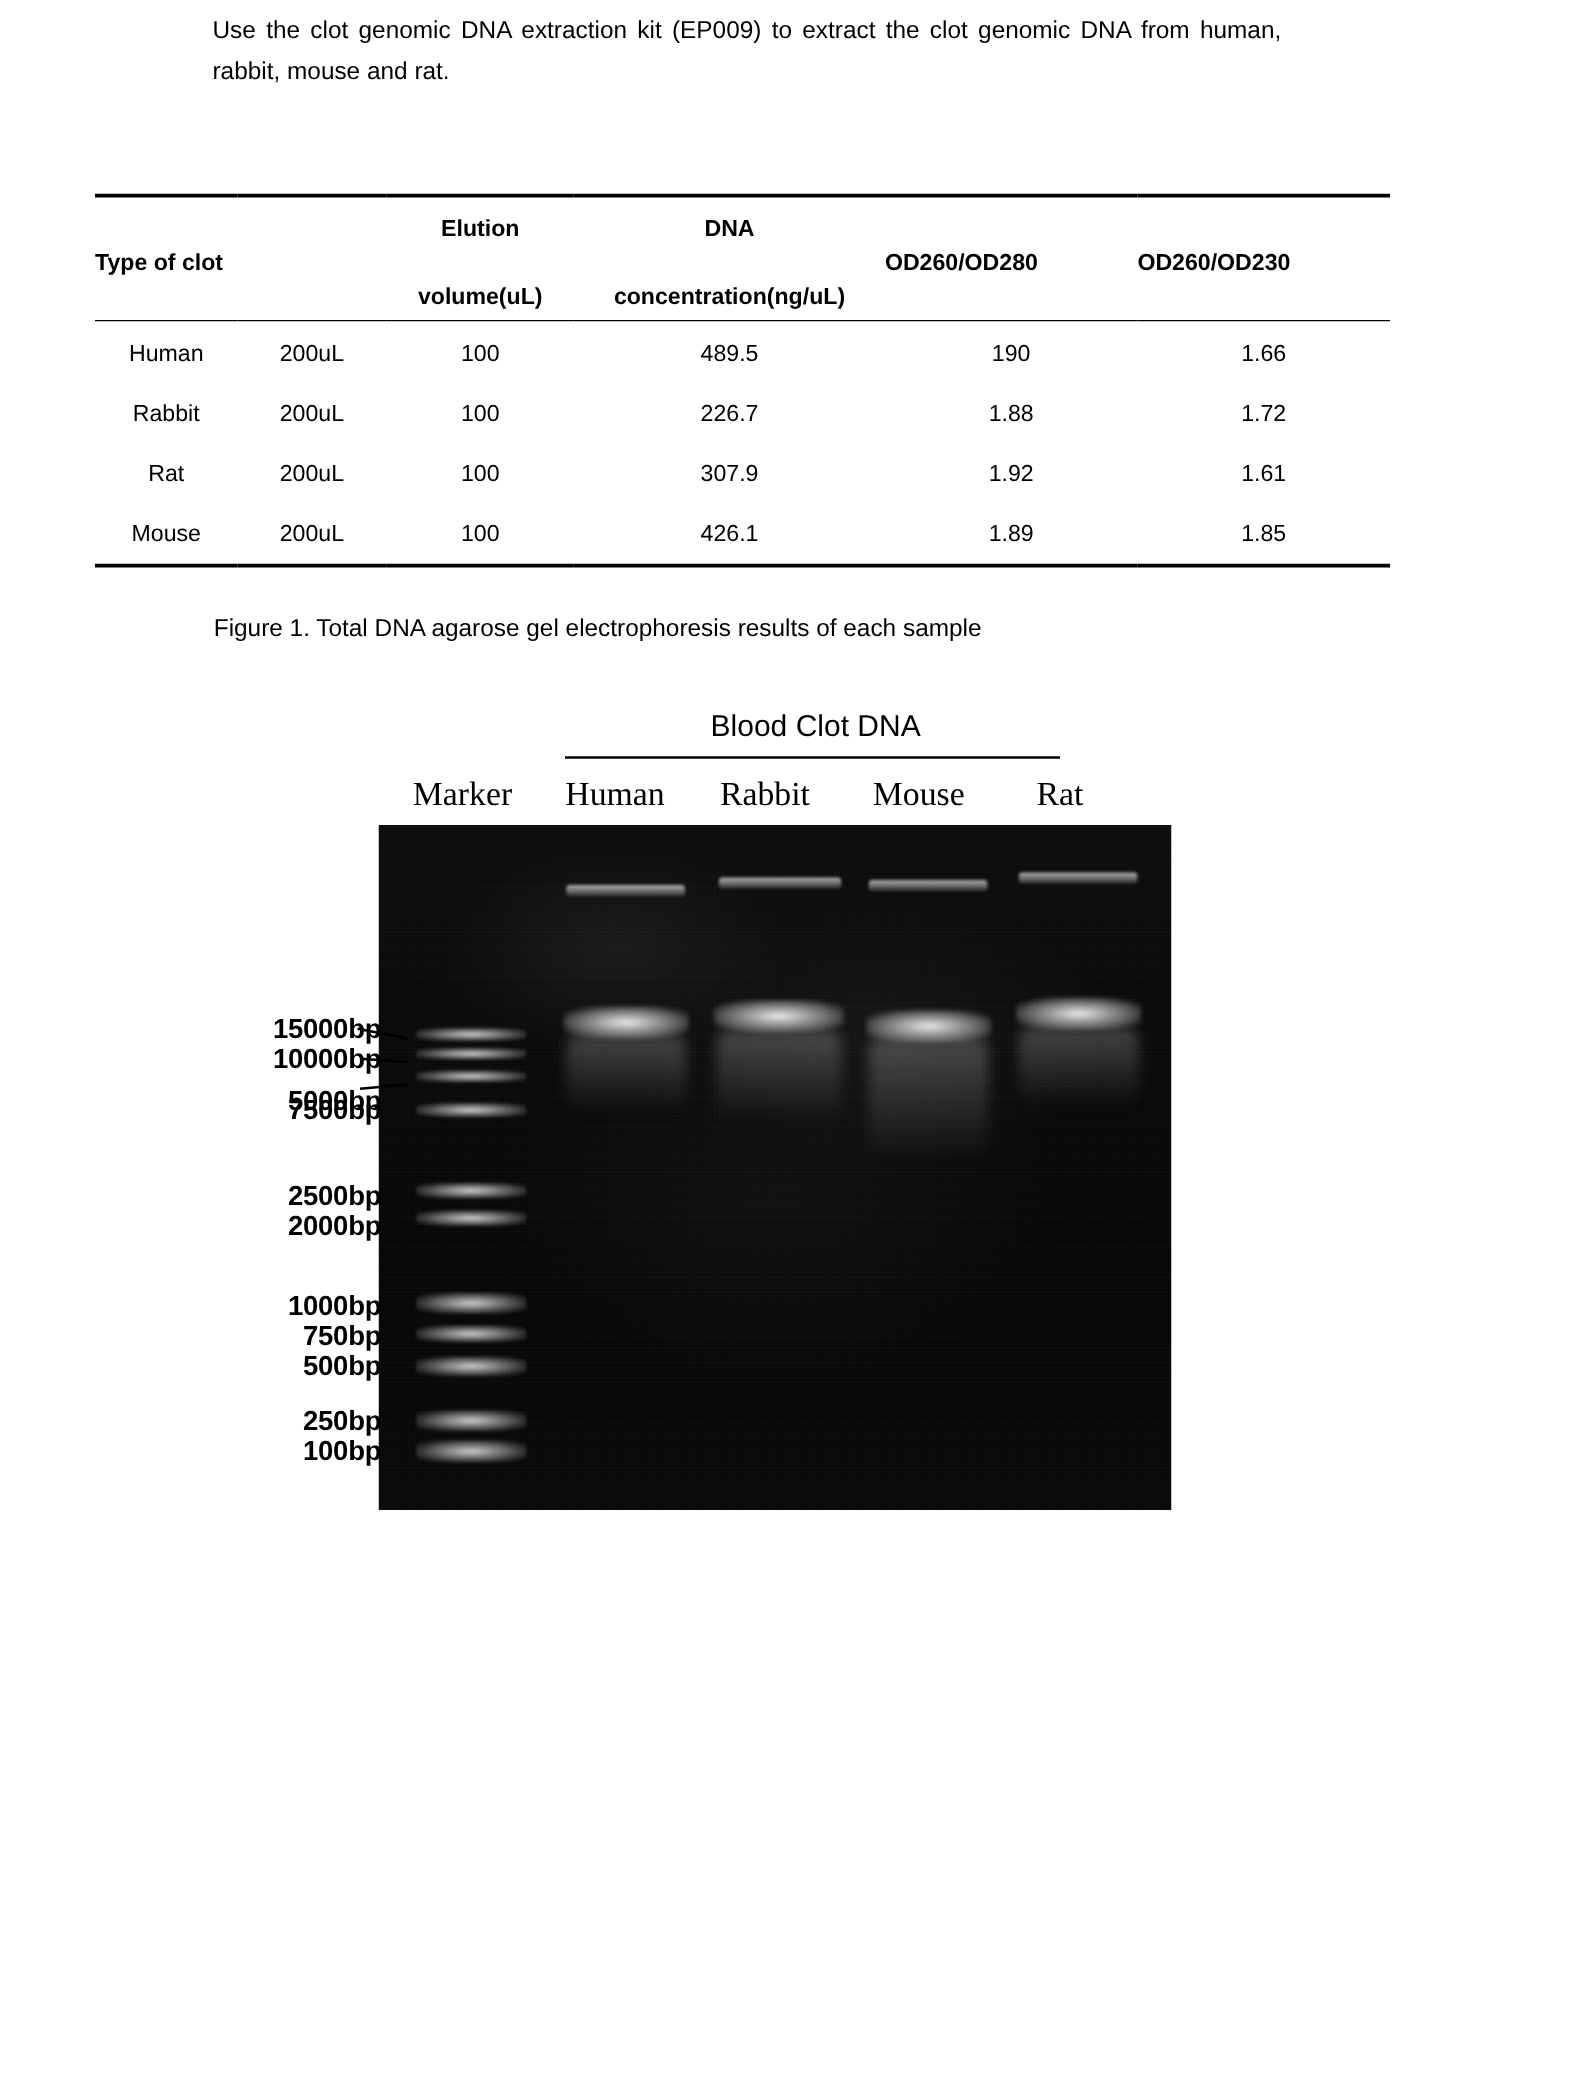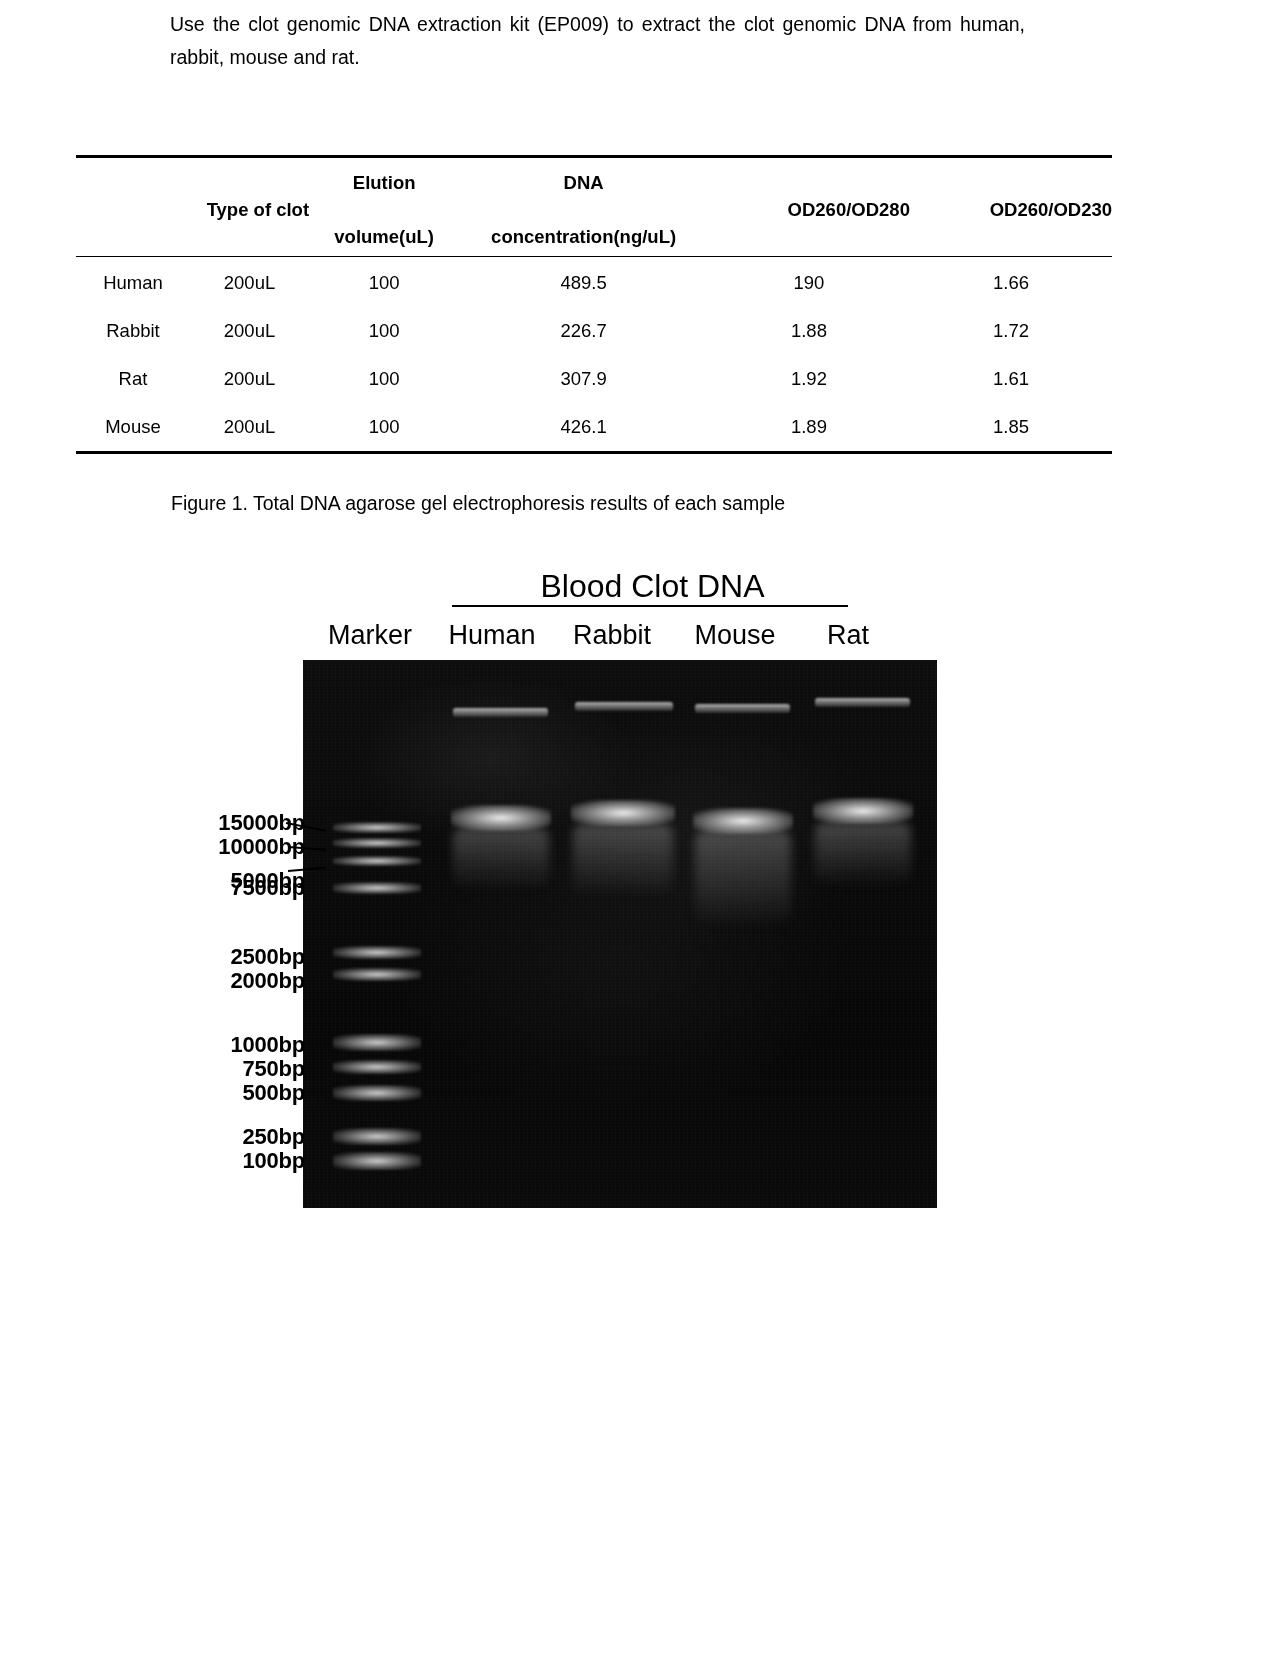--- a/index.html
+++ b/index.html
@@ -89,21 +89,21 @@
   col.c-type   { width: 11.0%; }
   col.c-dose   { width: 11.5%; }
   col.c-elu    { width: 14.5%; }
   col.c-conc   { width: 24.0%; }
   col.c-od280  { width: 19.5%; }
   col.c-od230  { width: 19.5%; }
 
   
   .hdr-top  { position: absolute; top: 12px; left: 0; right: 0; text-align: center; }
   .hdr-bot  { position: absolute; top: 66px; left: 0; right: 0; text-align: center; }
-  .hdr-ctr  { position: absolute; top: 39px; left: 0; right: 0; text-align: right; }
+  .hdr-ctr  { position: absolute; top: 39px; left: 0; right: 0; text-align: left; }
 
   
   .figure-caption {
     position: absolute;
     left: 171px;
     top: 492px;
     font-size: 19.5px;
   }
 
   
@@ -112,21 +112,21 @@
     left: 0;
     top: 560px;
     width: 1268px;
   }
   .fig-title {
     position: absolute;
     left: 455px;
     top: 8px;
     width: 395px;
     text-align: center;
-    font-size: 32px;
+    font-size: 24px;
   }
   .fig-title-rule {
     position: absolute;
     left: 452px;
     top: 45px;
     width: 396px;
     border-top: 2.4px solid #000;
   }
   .lane-labels {
     position: absolute;
@@ -134,20 +134,21 @@
     top: 60px;
     width: 640px;
     height: 40px;
   }
   .lane-label {
     position: absolute;
     top: 0;
     font-size: 27px;
     white-space: nowrap;
     text-align: center;
+    font-family: Liberation Serif, serif;
   }
 
   
   .gel {
     position: absolute;
     left: 303px;
     top: 100px;
     width: 634px;
     height: 548px;
     background:

